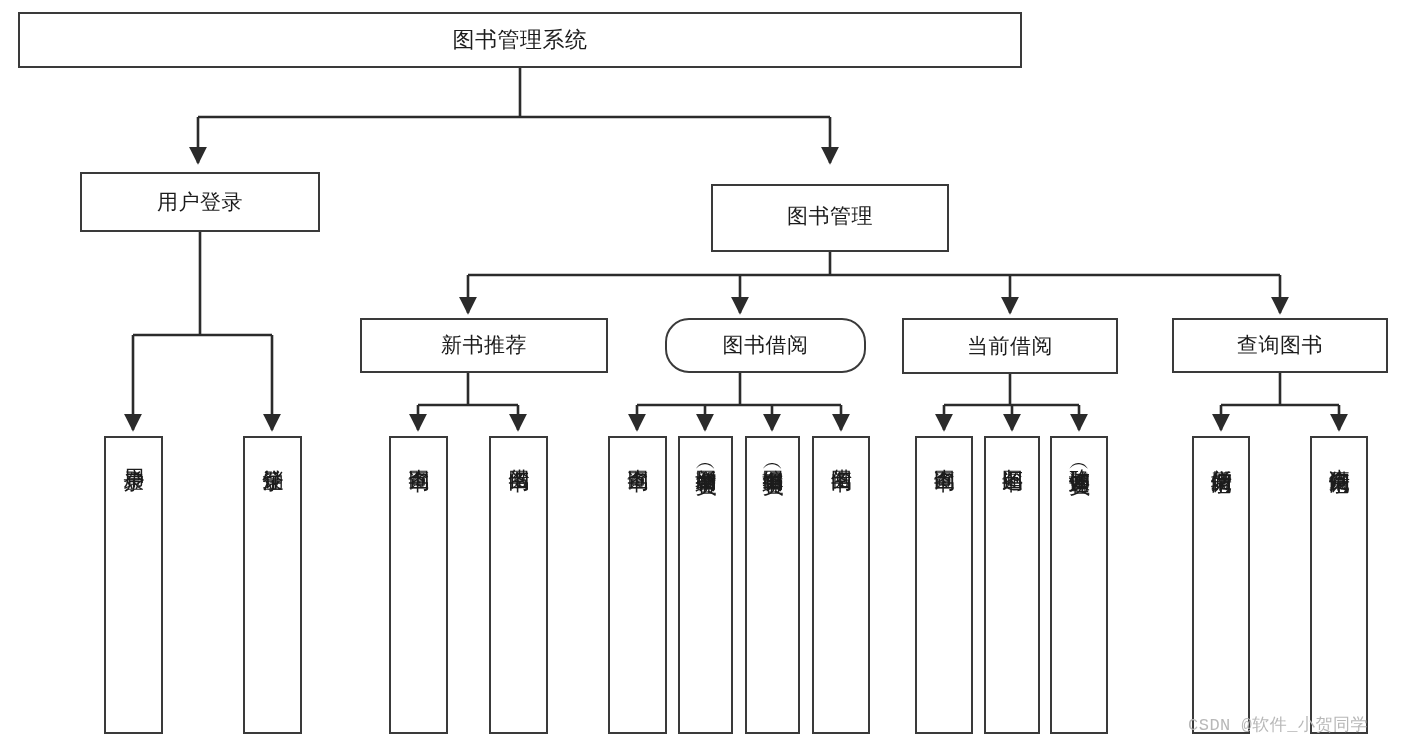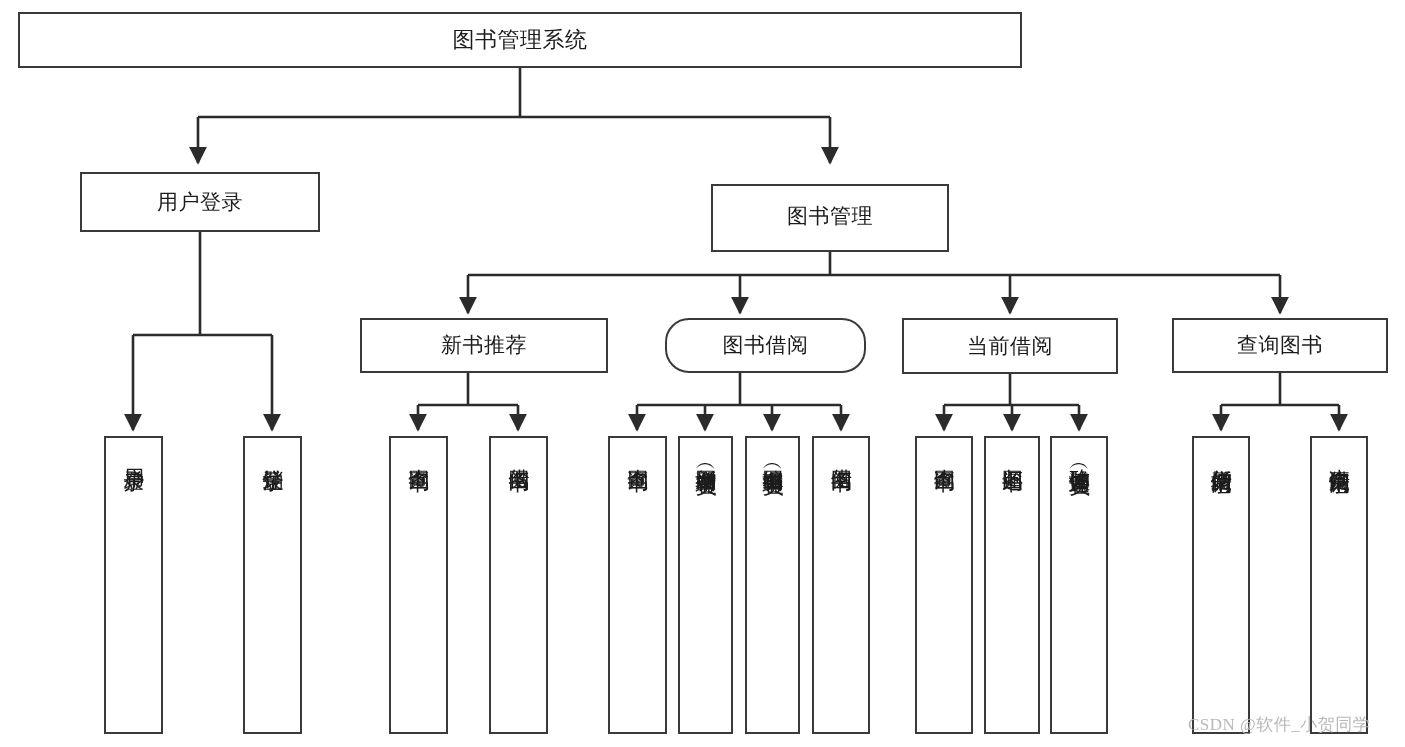--- a/index.html
+++ b/index.html
@@ -61,21 +61,21 @@
     max-height: 272px;
   }
   .watermark {
     position: absolute;
     left: 1188px;
     top: 713px;
     font-size: 17px;
     color: #b8b8b8;
     letter-spacing: 0.5px;
     white-space: nowrap;
-    font-family: Liberation Serif, serif;
+    font-family: Liberation Mono, monospace;
   }
 </style>
 </head>
 <body>
 
 <div id="canvas">
 
   <svg id="wires" viewBox="0 0 1405 747" xmlns="http://www.w3.org/2000/svg">
     <defs>
       <marker id="arrow" viewBox="0 0 10 10" refX="9" refY="5" markerWidth="7" markerHeight="7" orient="auto-start-reverse">

